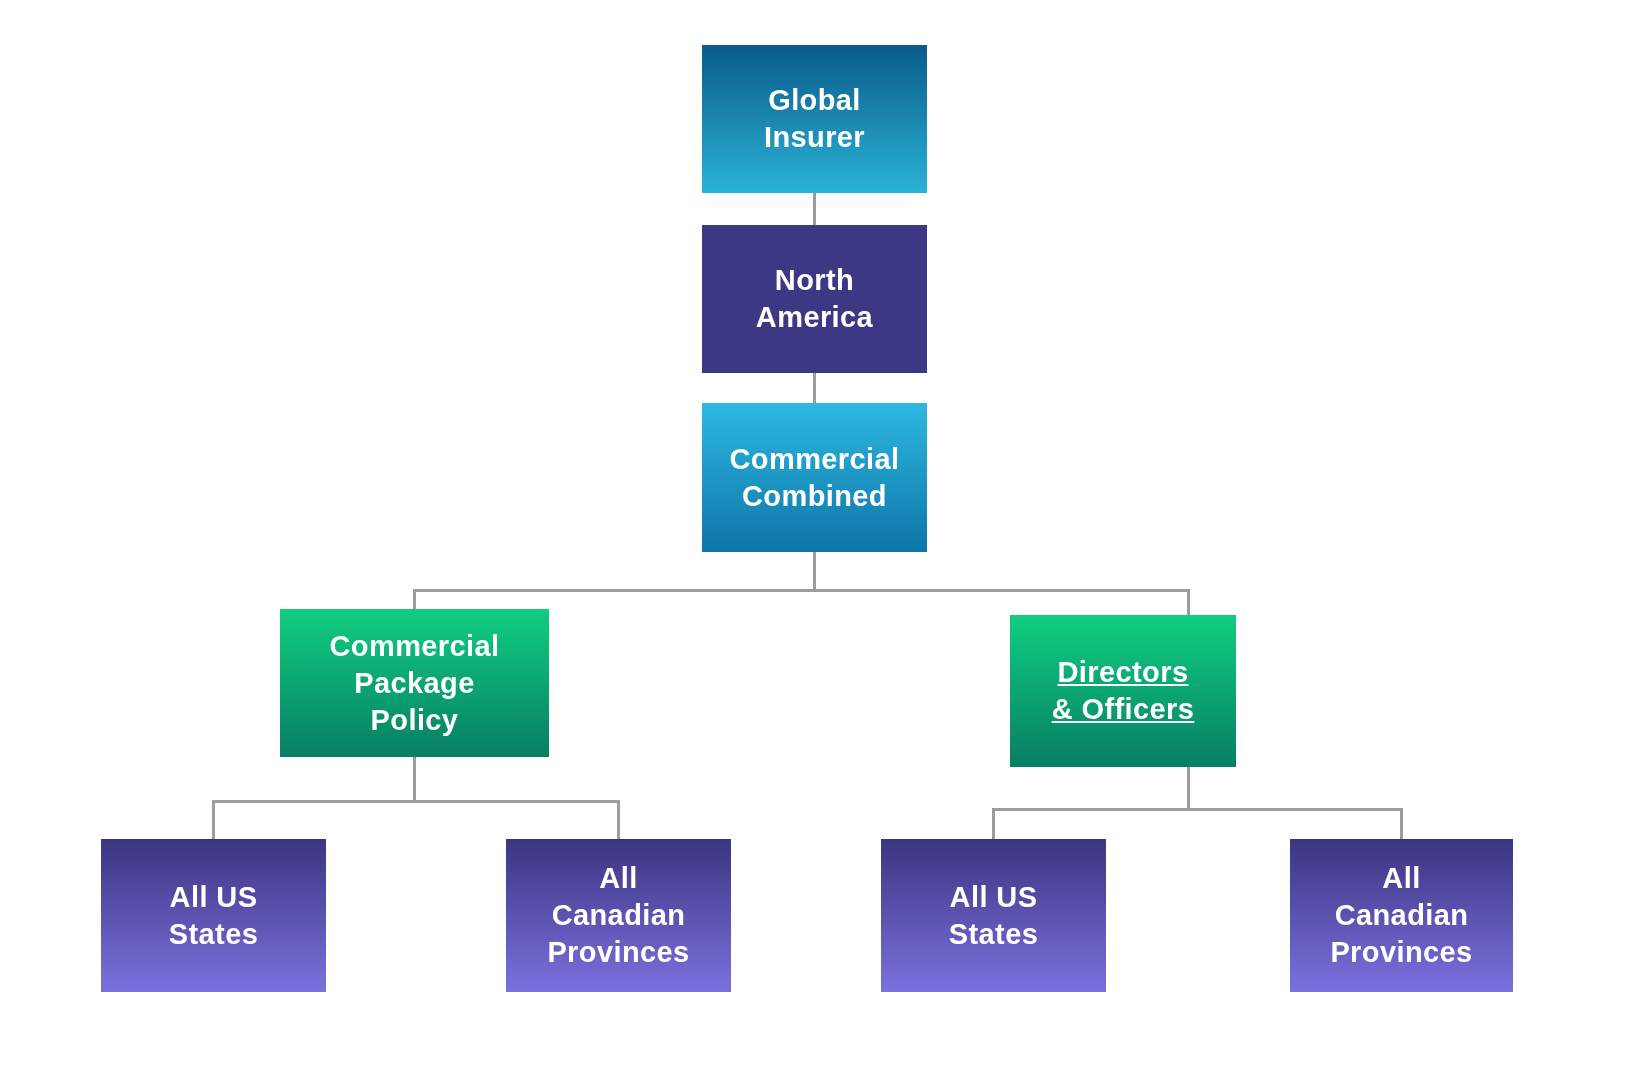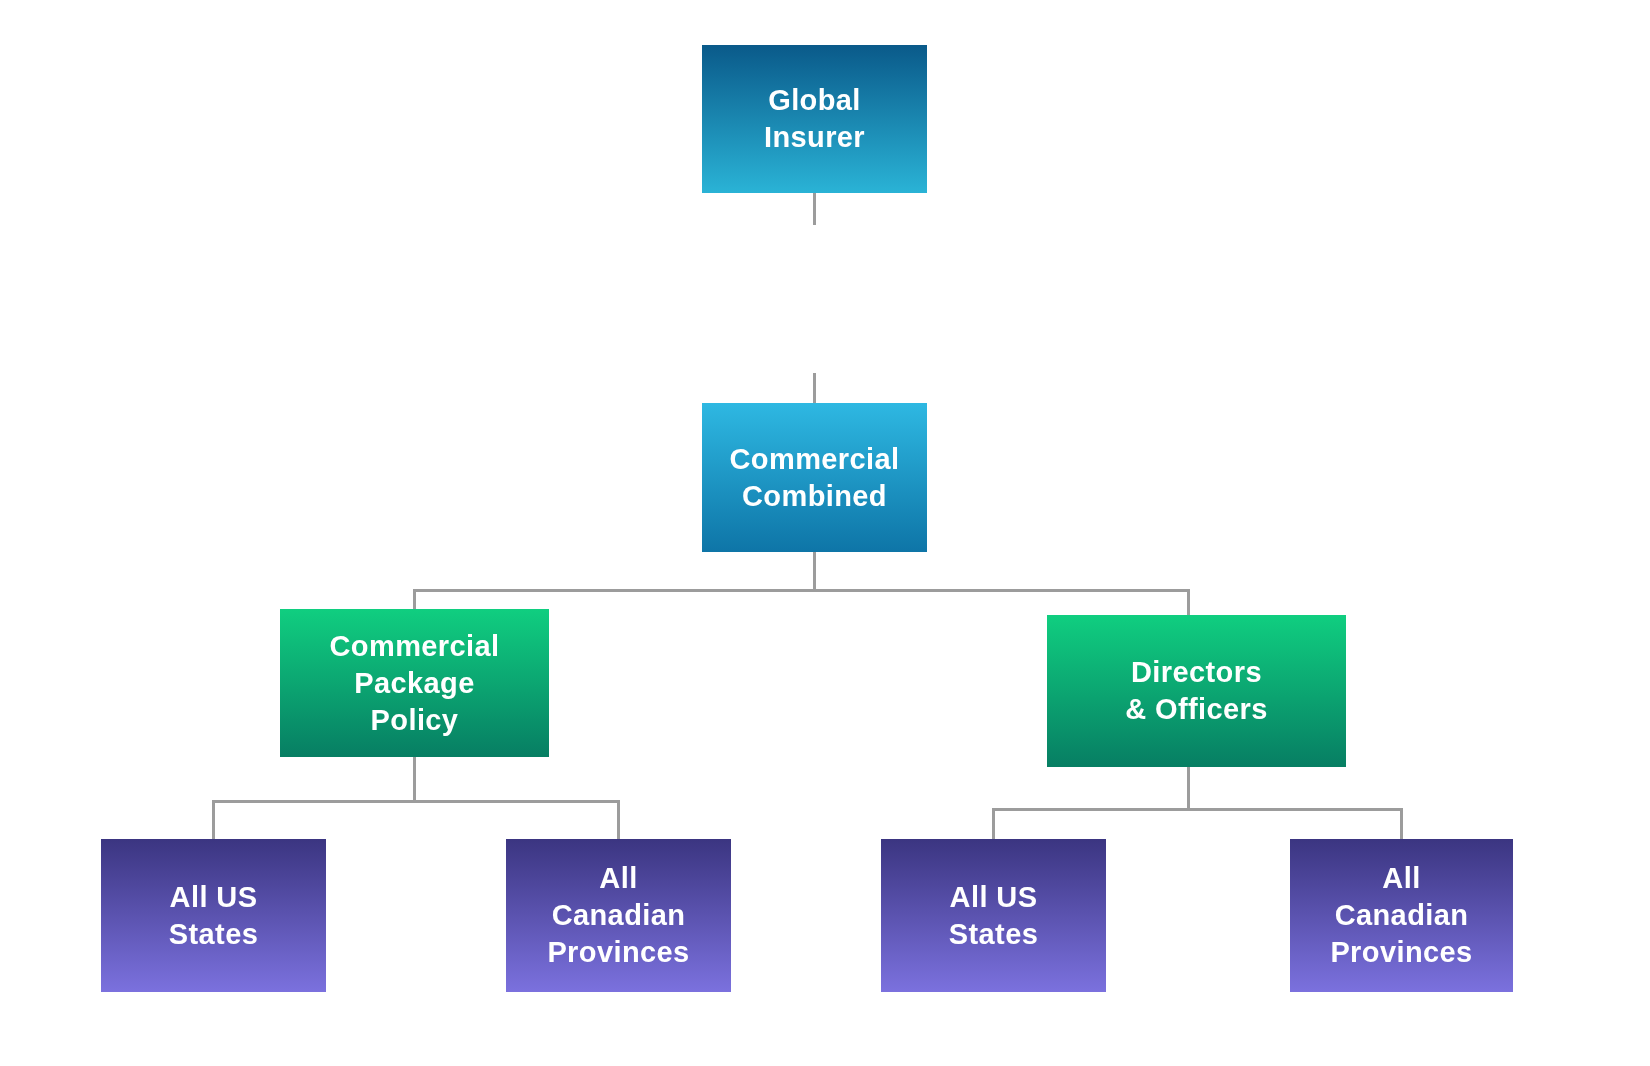--- a/index.html
+++ b/index.html
@@ -25,21 +25,21 @@
     letter-spacing: 0.4px;
     white-space: pre-line;
   }
   .edge { position: absolute; background: var(--connector, #9c9c9c); }
 
   
   .n-global   { left: 702px;  top: 45px;  width: 225px; height: 148px; }
   .n-na       { left: 702px;  top: 225px; width: 225px; height: 148px; }
   .n-cc       { left: 702px;  top: 403px; width: 225px; height: 149px; }
   .n-cpp      { left: 280px;  top: 609px; width: 269px; height: 148px; }
-  .n-do       { left: 1047px; top: 615px; width: 299px; height: 152px; }
+  .n-do       { left: 1010px; top: 615px; width: 226px; height: 152px; text-decoration: underline; }
   .n-us1      { left: 101px;  top: 839px; width: 225px; height: 153px; }
   .n-ca1      { left: 506px;  top: 839px; width: 225px; height: 153px; }
   .n-us2      { left: 881px;  top: 839px; width: 225px; height: 153px; }
   .n-ca2      { left: 1290px; top: 839px; width: 223px; height: 153px; }
 
   
   .e1  { left: 813px;  top: 193px; width: 3px;   height: 32px; }
   .e2  { left: 813px;  top: 373px; width: 3px;   height: 30px; }
   .e3  { left: 813px;  top: 552px; width: 3px;   height: 40px; }
   .e4  { left: 413px;  top: 589px; width: 777px; height: 3px;  }
@@ -69,20 +69,22 @@
   <div class="edge e8"></div>
   <div class="edge e9"></div>
   <div class="edge e10"></div>
   <div class="edge e11"></div>
   <div class="edge e12"></div>
   <div class="edge e13"></div>
   <div class="edge e14"></div>
 
   <div class="node n-global" style="background: linear-gradient(rgb(10, 90, 138) 0%, rgb(42, 179, 214) 100%);">Global
 Insurer</div>
+  <div class="node n-na" style="background: linear-gradient(rgb(61, 56, 132) 0%, rgb(61, 56, 132) 100%);">North
+America</div>
   <div class="node n-cc" style="background: linear-gradient(rgb(46, 184, 226) 0%, rgb(14, 117, 167) 100%);">Commercial
 Combined</div>
   <div class="node n-cpp" style="background: linear-gradient(rgb(16, 206, 128) 0%, rgb(7, 126, 99) 100%);">Commercial
 Package
 Policy</div>
   <div class="node n-do" style="background: linear-gradient(rgb(16, 206, 128) 0%, rgb(7, 126, 99) 100%);">Directors
 &amp; Officers</div>
   <div class="node n-us1" style="background: linear-gradient(rgb(59, 53, 129) 0%, rgb(123, 113, 222) 100%);">All US
 States</div>
   <div class="node n-ca1" style="background: linear-gradient(rgb(59, 53, 129) 0%, rgb(123, 113, 222) 100%);">All

